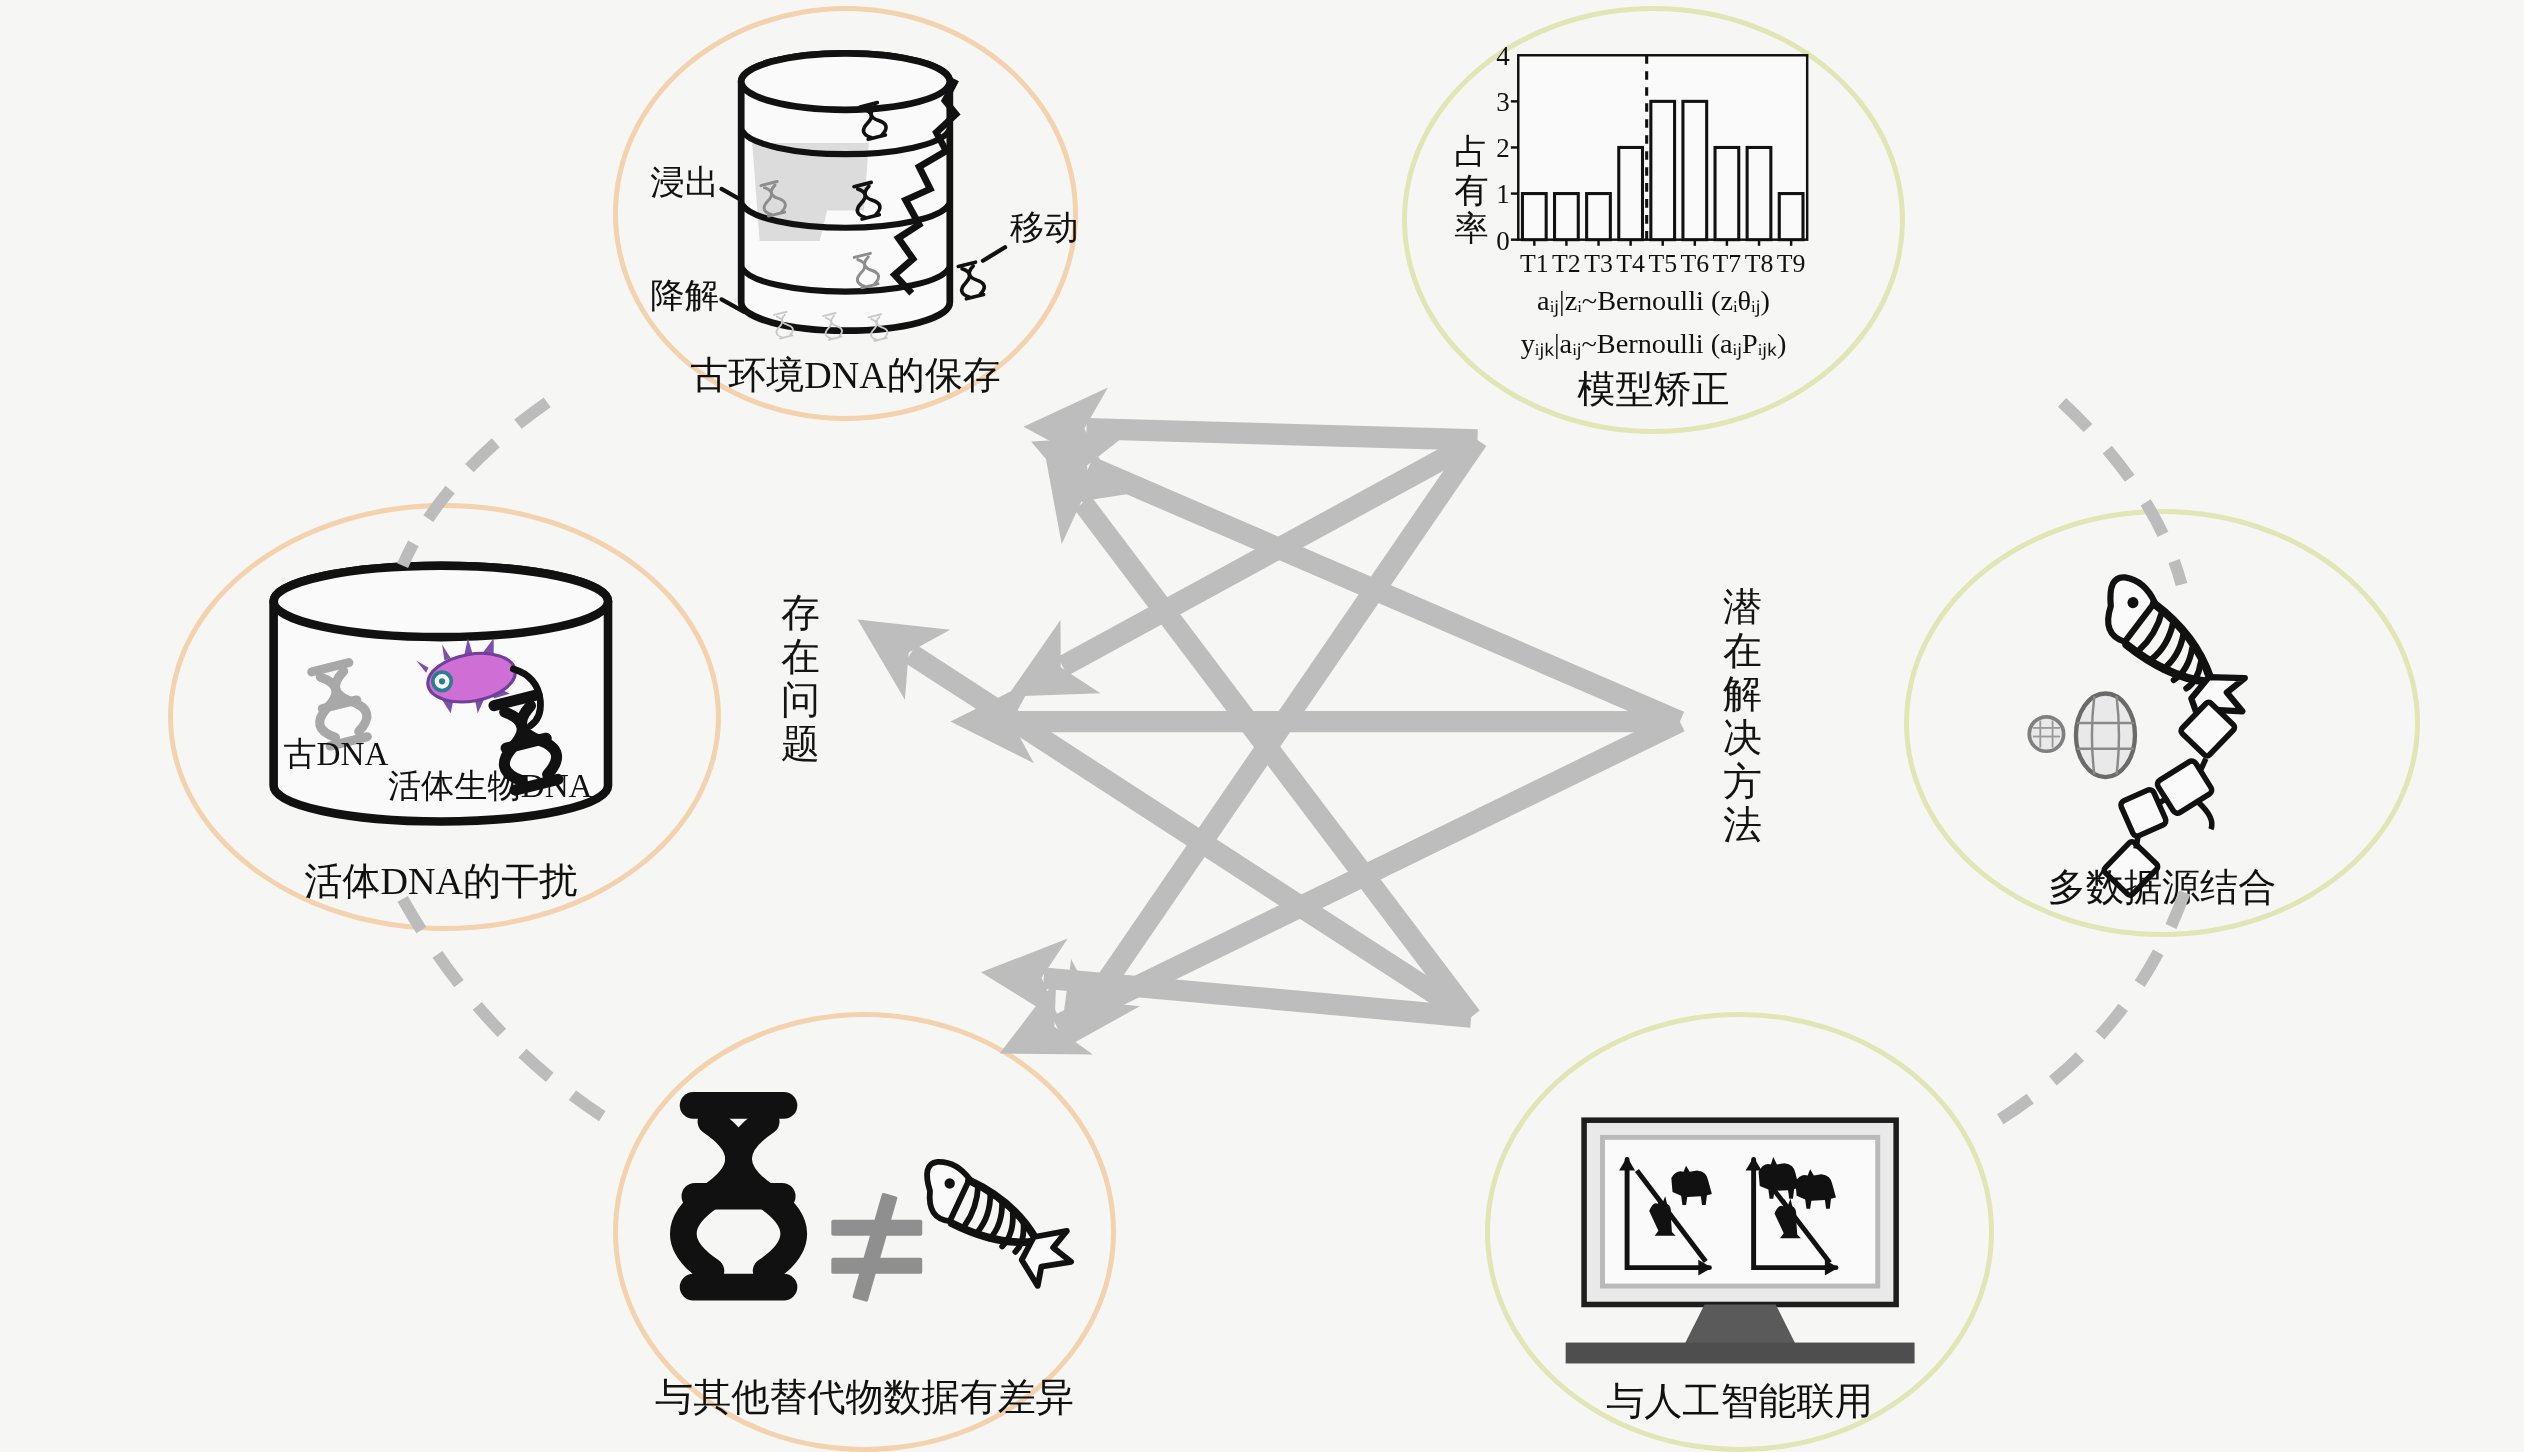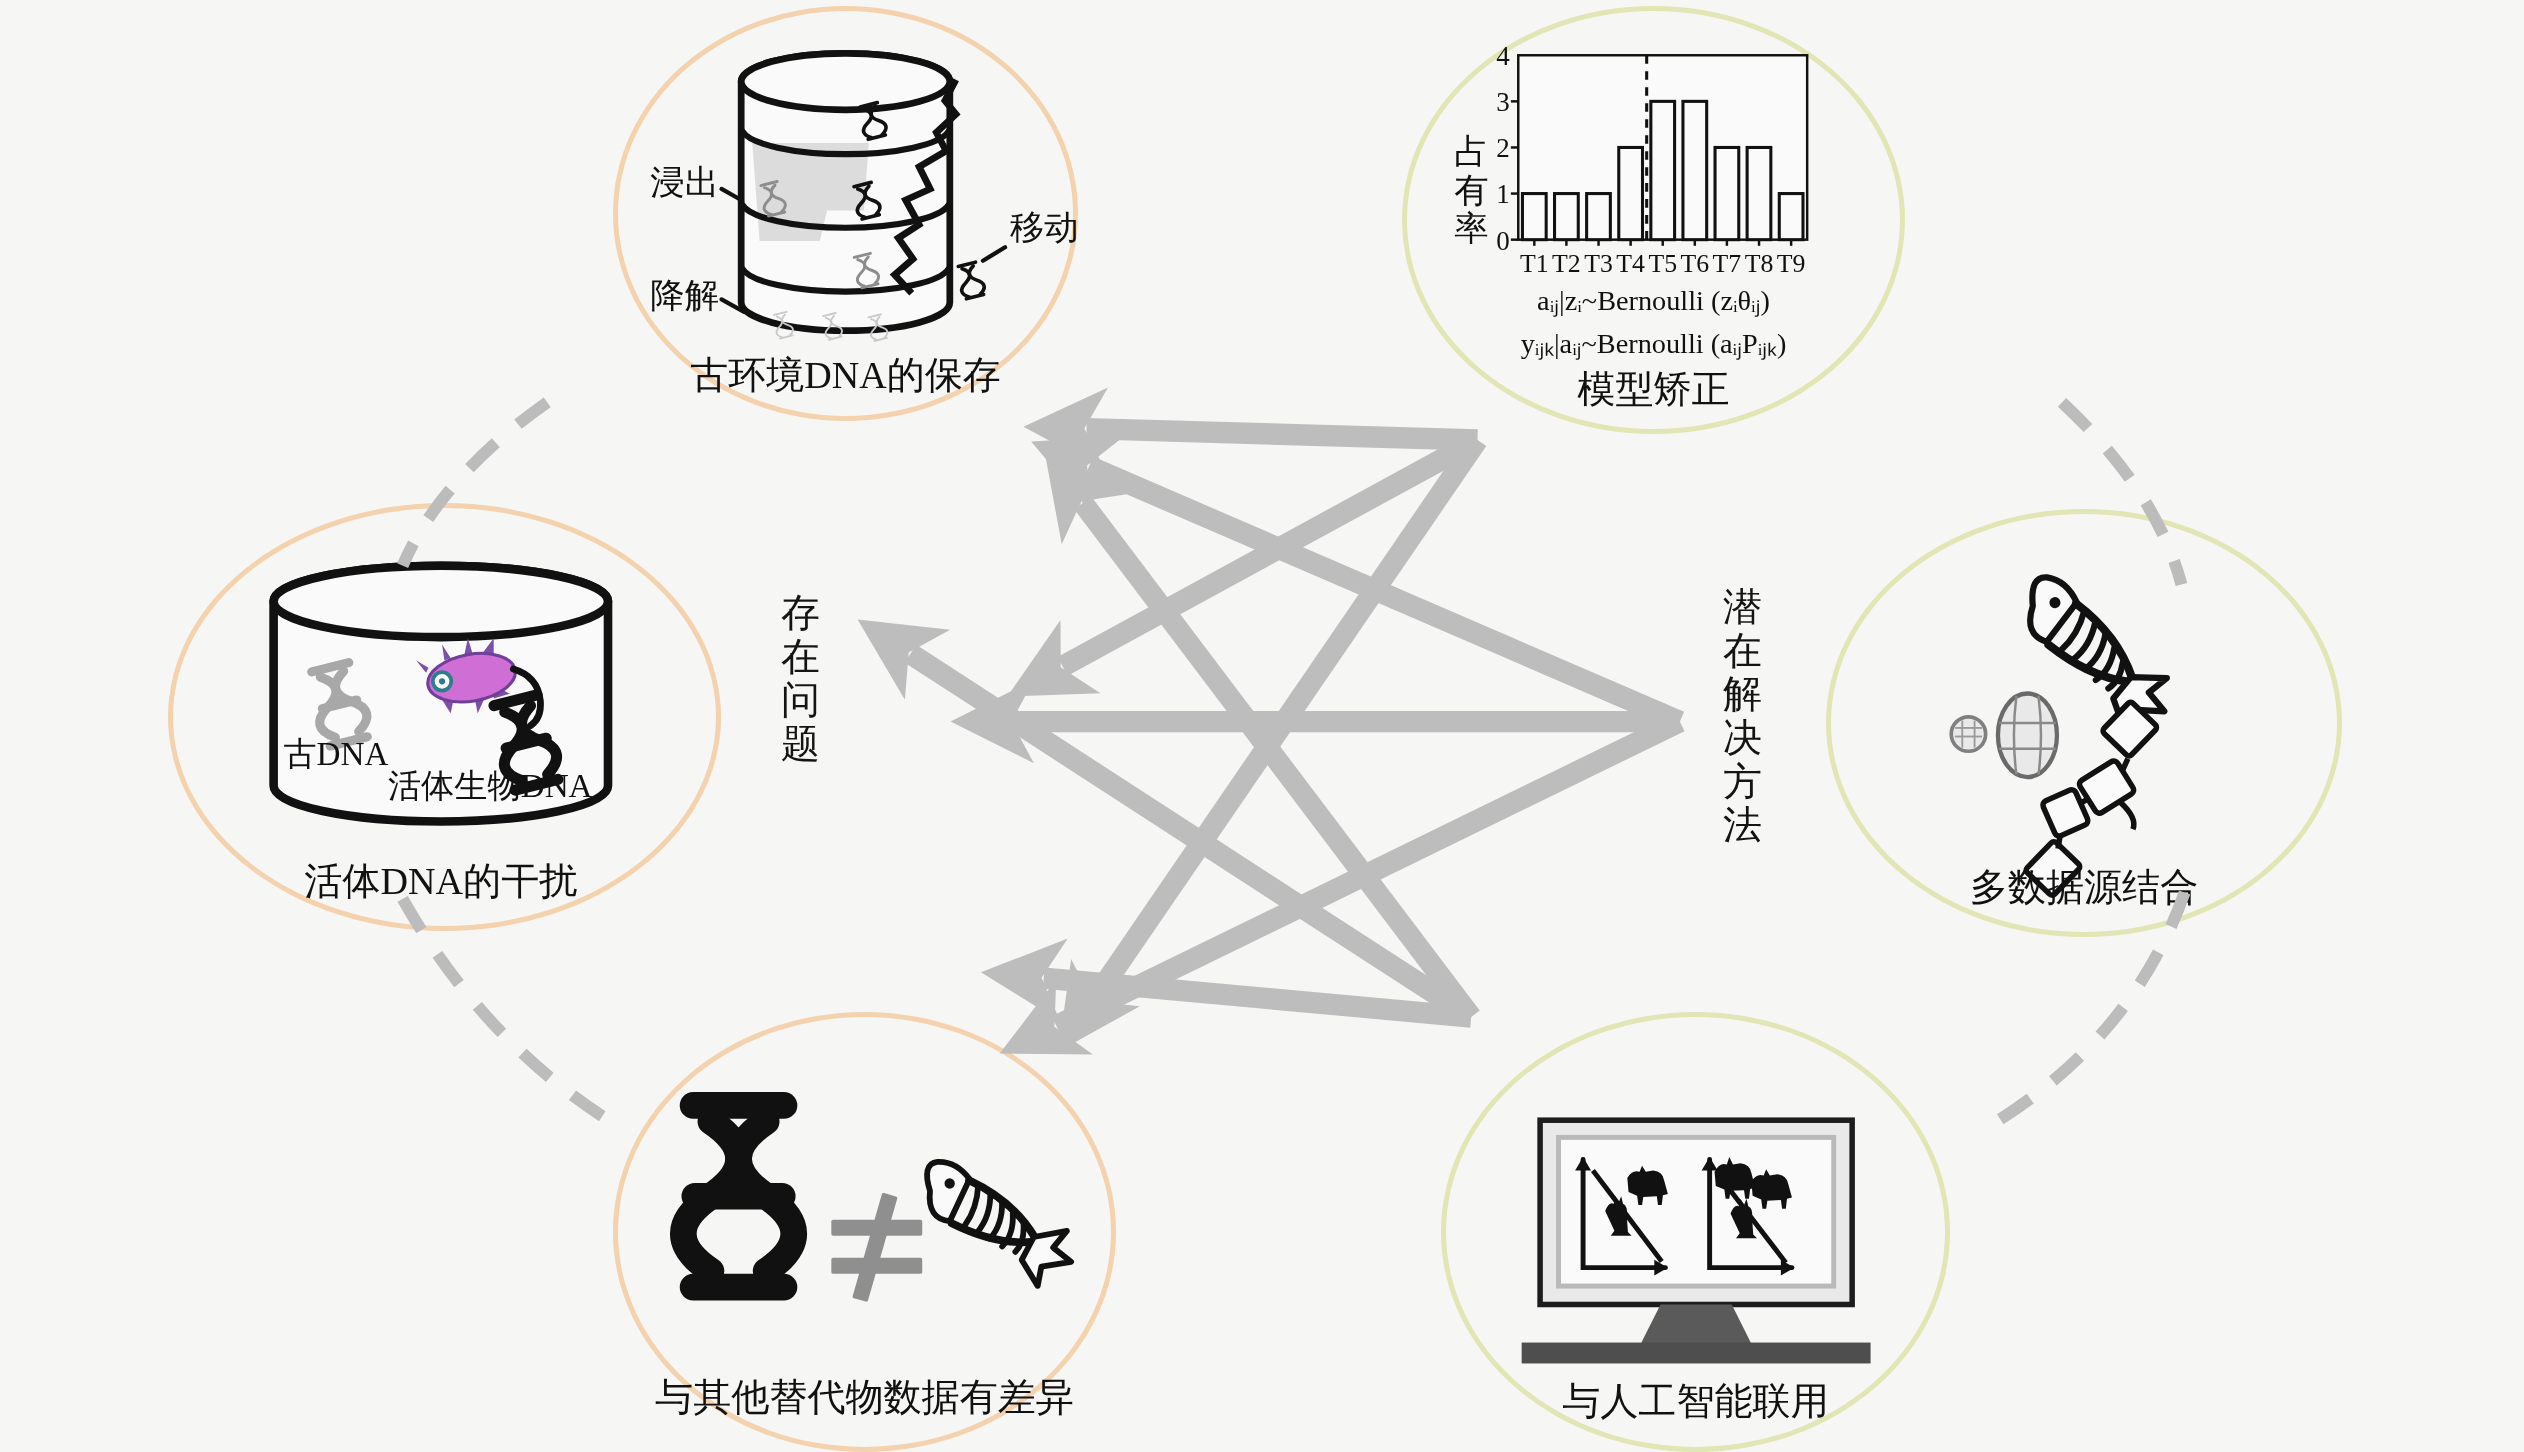--- a/index.html
+++ b/index.html
@@ -299,21 +299,21 @@
           <text x="571.7" y="424">T8</text>
           <text x="623.9" y="424">T9</text>
         </g>
 
       <text class="formula" x="400" y="486" font-size="46" text-anchor="middle">aᵢⱼ|zᵢ~Bernoulli (zᵢθᵢⱼ)</text>
       <text class="formula" x="400" y="556" font-size="46" text-anchor="middle">yᵢⱼₖ|aᵢⱼ~Bernoulli (aᵢⱼPᵢⱼₖ)</text>
       <text class="ticklbl" x="400" y="636" font-size="62" text-anchor="middle">模型矫正</text>
     </svg>
   </div>
 
-  <div class="node" style="left:1826px; top:509px; width:516px; height:428px; border:5.7px solid #e2e5b4;text-align:right;">
+  <div class="node" style="left:1904px; top:509px; width:516px; height:428px; border:5.7px solid #e2e5b4;text-align:right;">
     <svg width="516" height="428" viewBox="0 0 820 680">
 
       <g transform="translate(348,118) rotate(34) scale(1.12)">
         <path d="M0 34 q-28 -34 -6 -46 q26 -12 56 6 l-4 72 q-34 10 -46 -32 Z" fill="#fafafa" stroke="#111" stroke-width="9" stroke-linejoin="round"></path>
         <circle cx="24" cy="12" r="8" fill="#111"></circle>
         <path d="M50 -4 q76 4 128 44" fill="none" stroke="#111" stroke-width="12" stroke-linecap="round"></path>
         <path d="M50 68 q76 6 126 -20" fill="none" stroke="#111" stroke-width="12" stroke-linecap="round"></path>
         <g stroke="#111" stroke-width="9" fill="none" stroke-linecap="round">
           <path d="M66 -2 q12 34 4 66"></path>
             <path d="M88 2 q14 34 4 64"></path>
@@ -348,21 +348,21 @@
         <rect x="-76" y="92" width="68" height="62" rx="6" transform="rotate(-14 -42 123)"></rect>
         <line x1="52" y1="57" x2="70" y2="57"></line>
         <line x1="138" y1="48" x2="156" y2="36"></line>
         <line x1="-4" y1="84" x2="-18" y2="100"></line>
         <path d="M108 90 q10 36 -6 48" fill="none"></path>
       </g>
       <text class="ticklbl" x="410" y="628" font-size="62" text-anchor="middle">多数据源结合</text>
     </svg>
   </div>
 
-  <div class="node" style="left:1441px; top:1012px; width:509px; height:440px; border:5.7px solid #e2e5b4;">
+  <div class="node" style="left:1485px; top:1012px; width:509px; height:440px; border:5.7px solid #e2e5b4;">
     <svg width="509" height="440" viewBox="0 0 810 700">
 
       <rect x="152" y="168" width="508" height="300" fill="#e9e9e9" stroke="#1d1d1d" stroke-width="9"></rect>
       <rect x="182" y="196" width="448" height="242" fill="#fafafa" stroke="#b9b9b9" stroke-width="8"></rect>
       <path d="M348 468 l116 0 l32 64 l-180 0 Z" fill="#5a5a5a"></path>
       <rect x="122" y="530" width="568" height="34" fill="#4e4e4e"></rect>
 
       <g>
         <g stroke="#111" stroke-width="8" fill="none" stroke-linecap="round">
           <path d="M222 232 v176 h134"></path>

